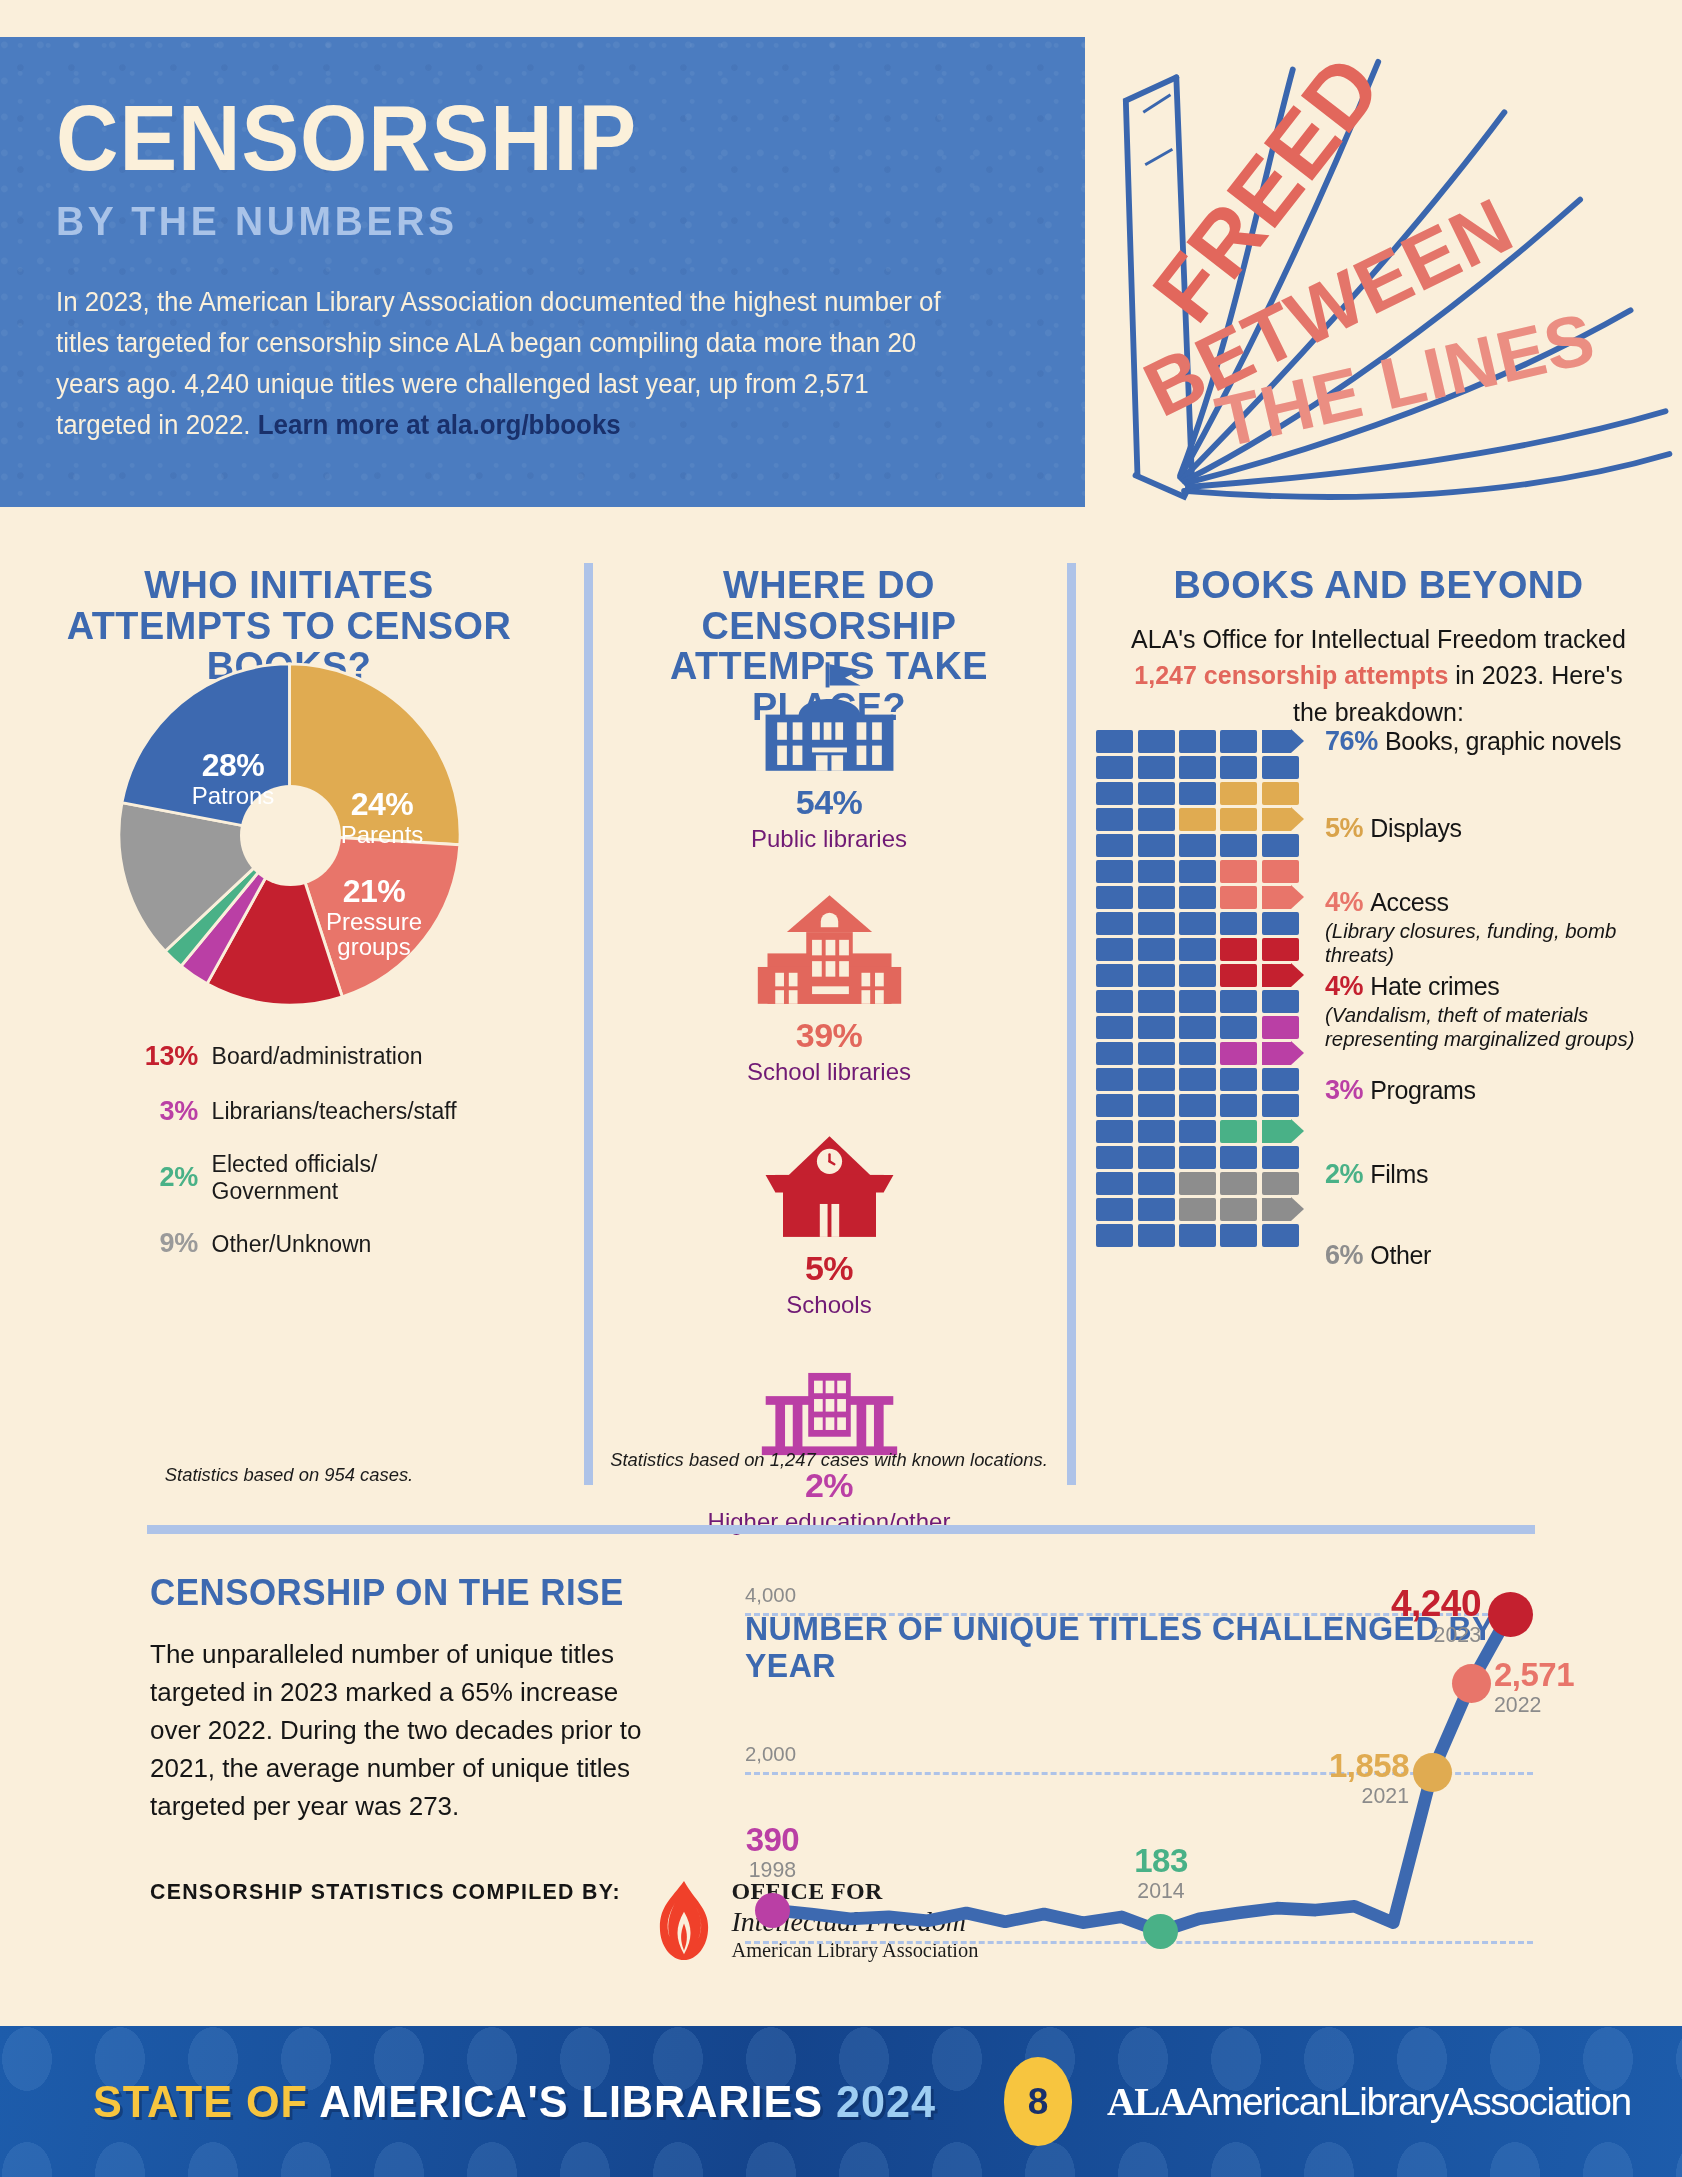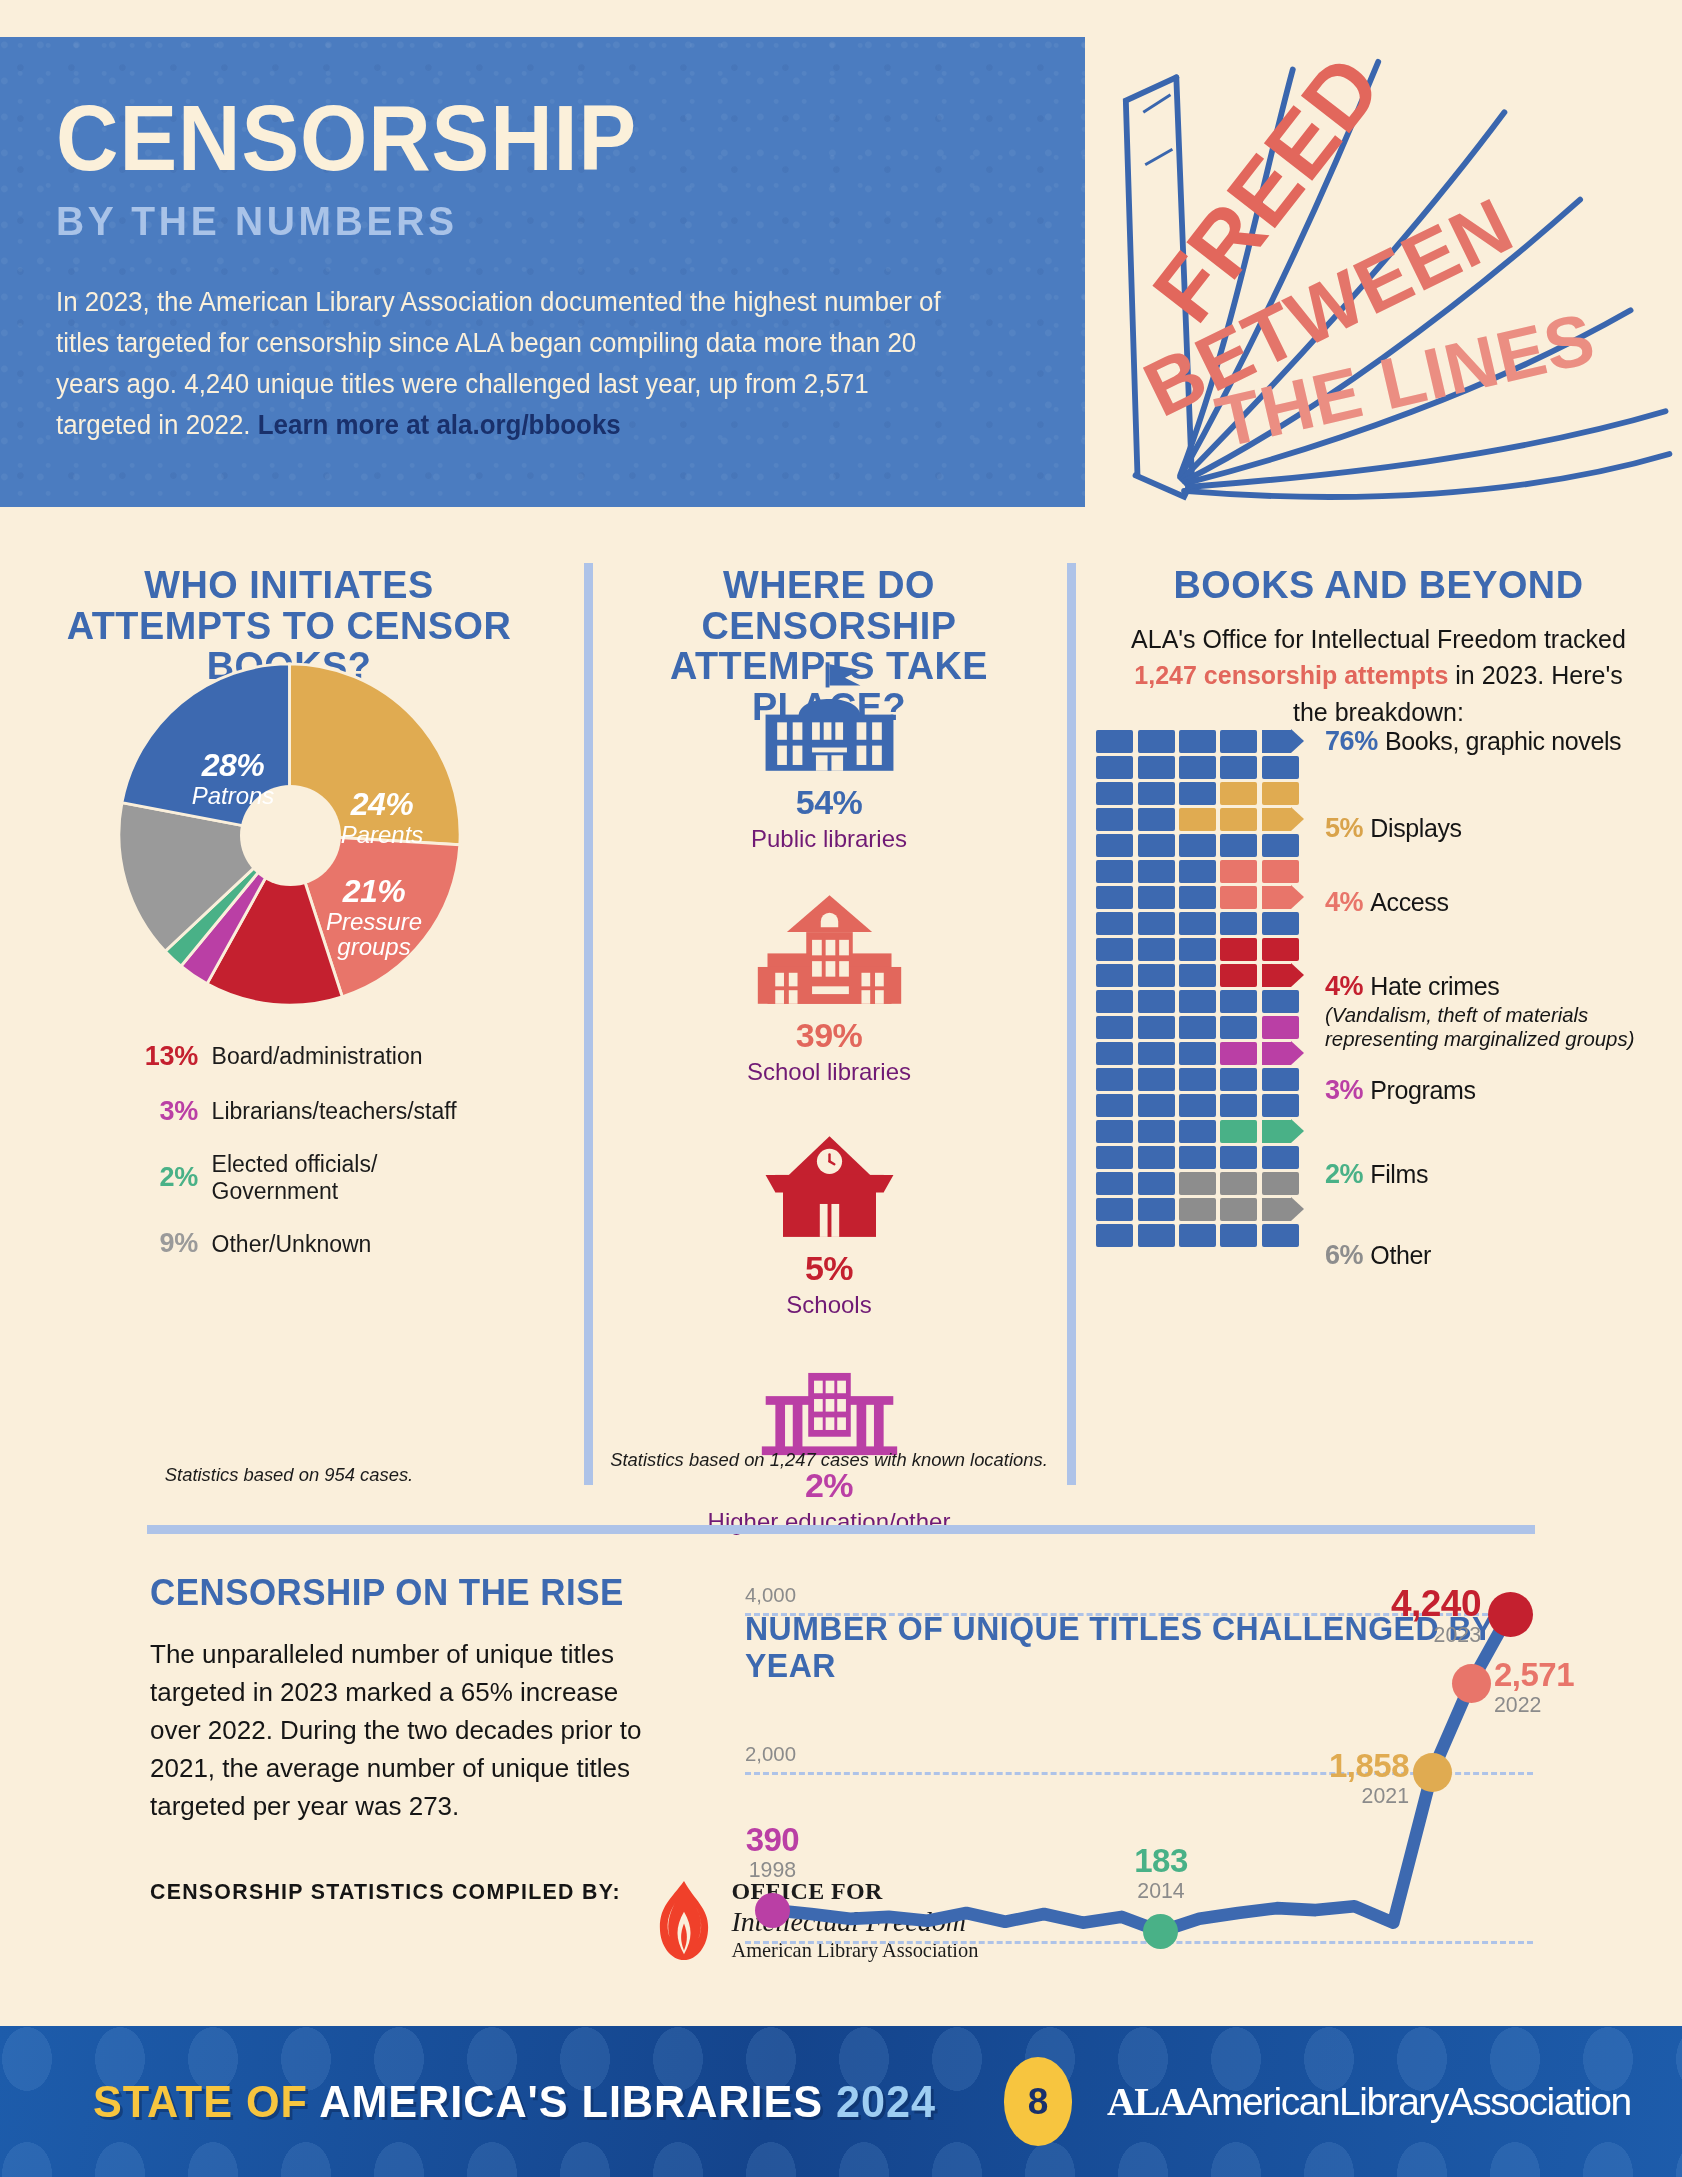--- a/index.html
+++ b/index.html
@@ -65,21 +65,21 @@
   }
 
   
   .col1{position:absolute;left:0px;top:0px;width:578px;height:970px;}
   .col1 .colhead{font-size:39px;text-align:center;padding:29px 39px 0 39px;transform:scaleX(.97);}
   .donut-wrap{position:absolute;left:115px;top:124px;width:349px;height:349px;}
   .donut-hole{
     position:absolute;left:50%;top:50%;width:101px;height:101px;margin:-50px 0 0 -50px;
     background:#faefdb;border-radius:50%;
   }
-  .slicelab{position:absolute;color:#fff;text-align:center;line-height:1.05;pointer-events:none;font-style:italic;}
+  .slicelab{position:absolute;color:#fff;text-align:center;line-height:1.05;pointer-events:none;}
   .slicelab b{display:block;font-size:32px;font-weight:bold;letter-spacing:-0.5px;}
   .slicelab span{display:block;font-size:24px;font-weight:400;}
 
   .legend{position:absolute;left:126px;top:505px;width:437px;}
   .legend-row{display:flex;align-items:center;margin-bottom:24px;}
   .legend-pct{width:72px;text-align:right;font-size:27px;font-weight:bold;flex:none;letter-spacing:-0.3px;}
   .legend-lab{margin-left:13.6px;font-size:23px;color:#1b1b1b;line-height:1.16;}
   .caption{
     position:absolute;width:100%;text-align:center;
     font-size:18.4px;font-style:italic;color:#1b1b1b;line-height:1.25;
@@ -568,20 +568,21 @@
         </div>
         <div class="wlab" style="top:83px">
           <div class="hd" style="color:#d9a34b">
             <span>5%</span> <em>Displays</em>
           </div>
         </div>
         <div class="wlab" style="top:157px">
           <div class="hd" style="color:#e8756a">
             <span>4%</span> <em>Access</em>
           </div>
+          <div class="sub">(Library closures, funding, bomb threats)</div>
         </div>
         <div class="wlab" style="top:241px">
           <div class="hd" style="color:#c4202f">
             <span>4%</span> <em>Hate crimes</em>
           </div>
           <div class="sub">(Vandalism, theft of materials representing marginalized groups)</div>
         </div>
         <div class="wlab" style="top:345px">
           <div class="hd" style="color:#ba3fa5">
             <span>3%</span> <em>Programs</em>

